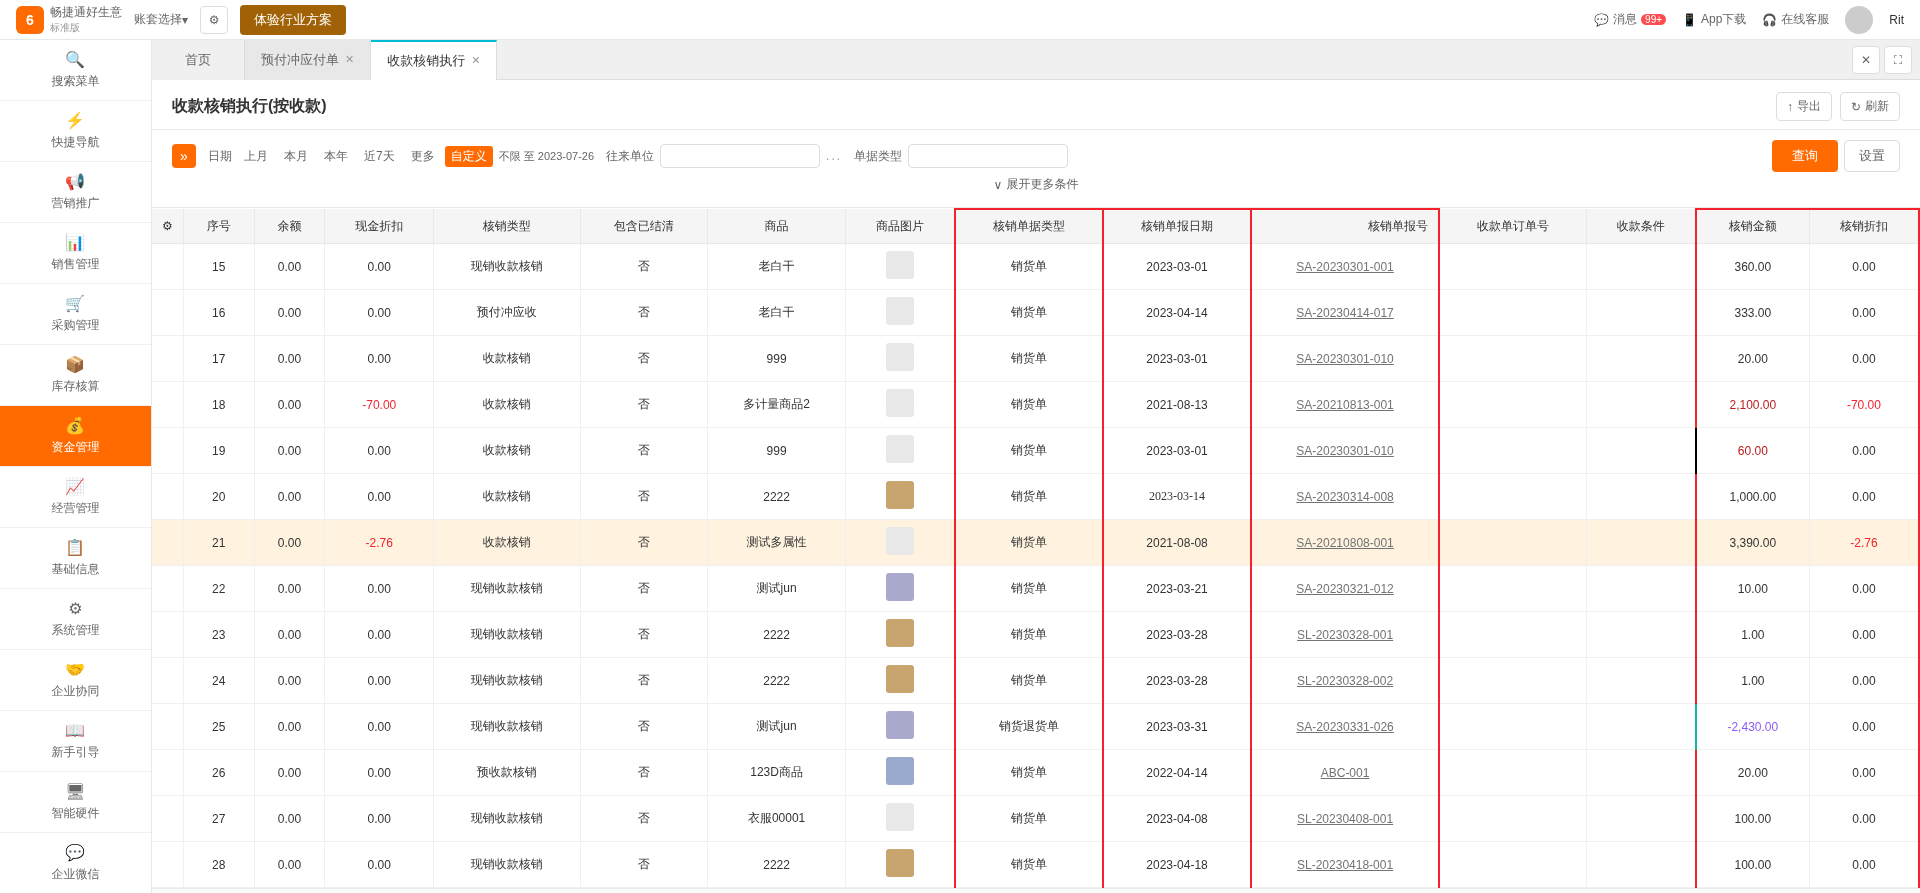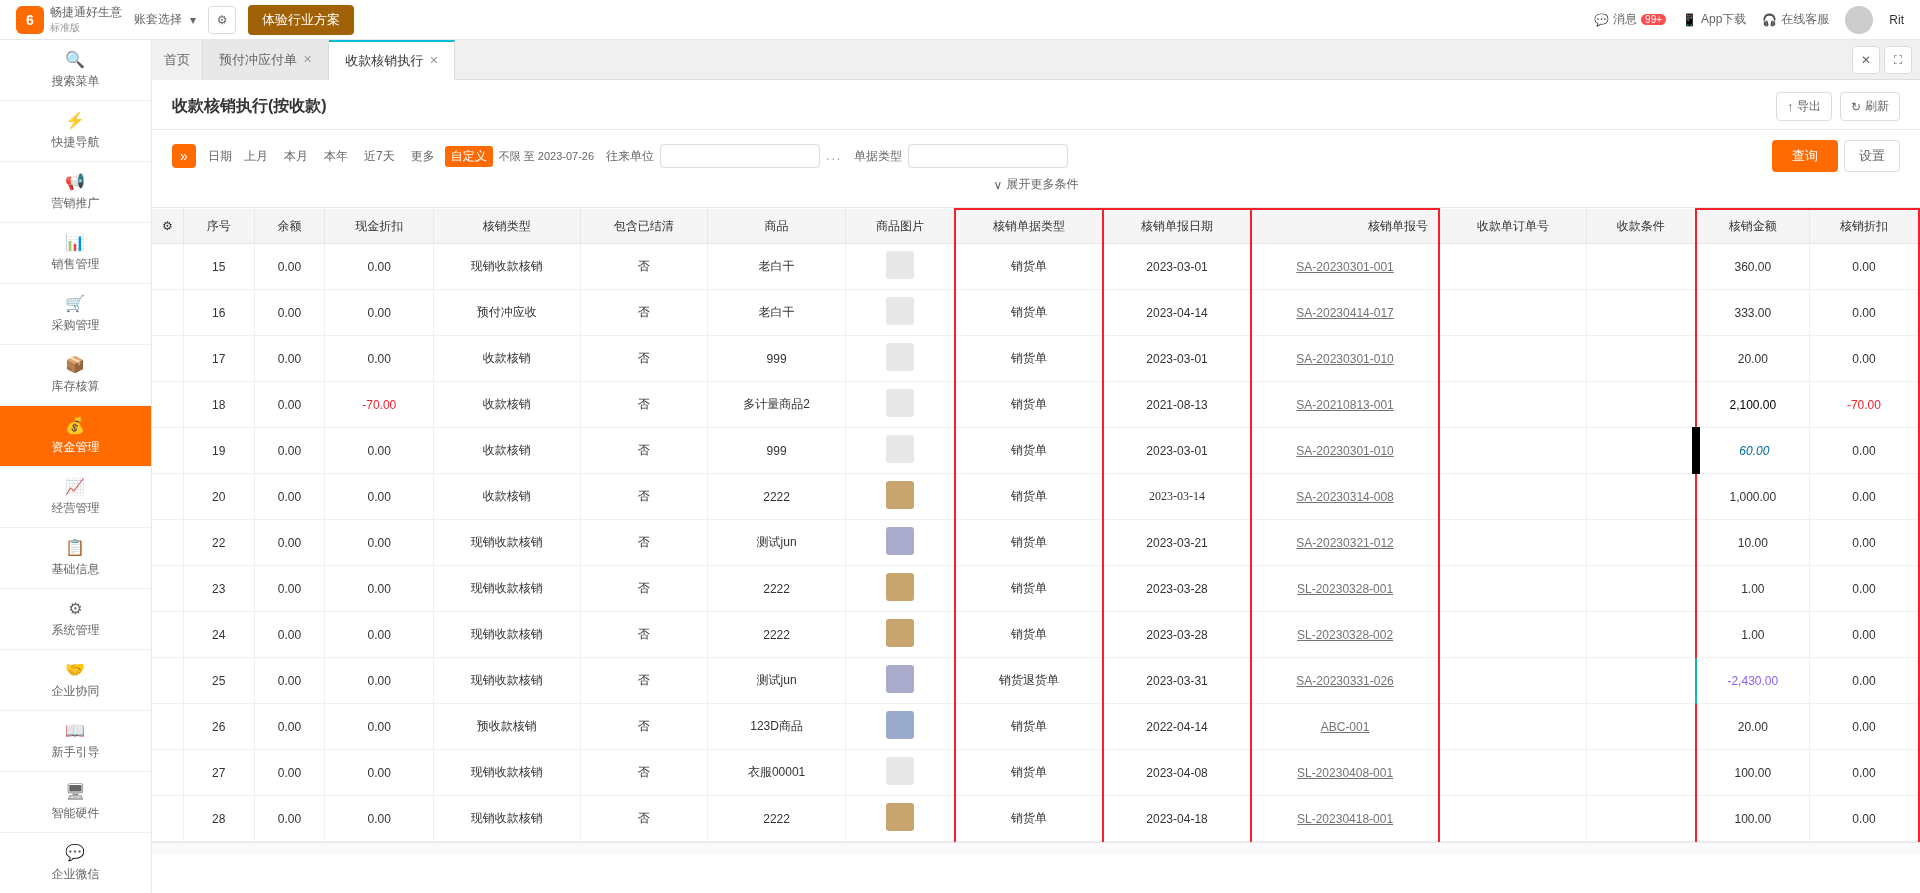--- a/index.html
+++ b/index.html
@@ -5,21 +5,21 @@
     * { margin: 0; padding: 0; box-sizing: border-box; }
     body { font-family: 'Microsoft YaHei', Arial, sans-serif; font-size: 12px; background: #f5f5f5; width: 1920px; height: 893px; overflow: hidden; color: #333; }
 
     
     .top-bar { height: 40px; background: #fff; display: flex; align-items: center; padding: 0 16px; border-bottom: 1px solid #e8e8e8; justify-content: space-between; }
     .top-bar-left { display: flex; align-items: center; gap: 12px; }
     .top-bar-logo { display: flex; align-items: center; gap: 6px; }
     .logo-icon { width: 28px; height: 28px; background: #ff6b00; border-radius: 6px; display: flex; align-items: center; justify-content: center; color: #fff; font-size: 14px; font-weight: bold; }
     .logo-text { font-size: 12px; color: #666; }
     .logo-sub { font-size: 10px; color: #999; }
-    .top-bar-dropdown { display: flex; align-items: center; gap: 8px; cursor: pointer; color: #666; font-size: 12px; }
+    .top-bar-dropdown { display: flex; align-items: center; gap: 0; cursor: pointer; color: #666; font-size: 12px; }
     .gear-btn { width: 28px; height: 28px; border: 1px solid #ddd; border-radius: 4px; display: flex; align-items: center; justify-content: center; cursor: pointer; color: #666; }
     .industry-btn { background: #a16207; color: #fff; border: none; padding: 6px 14px; border-radius: 4px; cursor: pointer; font-size: 13px; }
     .top-bar-right { display: flex; align-items: center; gap: 16px; }
     .top-right-item { display: flex; align-items: center; gap: 4px; cursor: pointer; color: #666; font-size: 12px; }
     .badge { background: #ff4d4f; color: #fff; border-radius: 10px; padding: 0 4px; font-size: 10px; min-width: 16px; text-align: center; }
     .user-avatar { width: 28px; height: 28px; background: #ccc; border-radius: 50%; }
 
     
     .main-layout { display: flex; height: calc(893px - 40px); }
 
@@ -30,21 +30,21 @@
     .sidebar-item .icon { font-size: 16px; }
 
     
     .content { flex: 1; display: flex; flex-direction: column; overflow: hidden; }
 
     
     .tab-bar { height: 40px; background: #f0f0f0; display: flex; align-items: center; border-bottom: 1px solid #ddd; position: relative; }
     .tab { display: flex; align-items: center; gap: 6px; padding: 0 16px; height: 40px; cursor: pointer; background: #e8e8e8; border-right: 1px solid #ddd; font-size: 13px; color: #666; }
     .tab.active { background: #fff; color: #333; border-top: 2px solid #00bcd4; }
     .tab .close { color: #999; font-size: 11px; cursor: pointer; }
-    .tab-home { padding: 0 12px; height: 40px; display: flex; align-items: center; font-size: 13px; color: #666; cursor: pointer; background: #f0f0f0; border-right: 1px solid #ddd; }
+    .tab-home { padding: 0 33px; height: 40px; display: flex; align-items: center; font-size: 13px; color: #666; cursor: pointer; background: #f0f0f0; border-right: 1px solid #ddd; }
     .tab-bar-right { margin-left: auto; display: flex; align-items: center; gap: 4px; padding-right: 8px; }
     .tab-bar-btn { width: 28px; height: 28px; border: 1px solid #ddd; border-radius: 4px; display: flex; align-items: center; justify-content: center; cursor: pointer; color: #666; background: #fff; }
 
     
     .page-header { padding: 12px 20px 8px; background: #fff; display: flex; align-items: center; justify-content: space-between; border-bottom: 1px solid #e8e8e8; }
     .page-title { font-size: 16px; font-weight: bold; color: #333; }
     .page-actions { display: flex; gap: 8px; }
     .action-btn { display: flex; align-items: center; gap: 4px; padding: 5px 10px; border: 1px solid #ddd; border-radius: 4px; cursor: pointer; background: #fff; color: #666; font-size: 12px; }
 
     
@@ -338,56 +338,73 @@
       <td style="color:#f5222d">-70.00</td>
       <td>收款核销</td>
       <td>否</td>
       <td>多计量商品2</td>
       <td><span style="display:inline-block;width:28px;height:28px;background:#e8e8e8;border-radius:3px;"></span></td>
       <td style="border-left:2px solid #f5222d; border-right:2px solid #f5222d;">销货单</td>
       <td style="border-right:2px solid #f5222d;">2021-08-13</td>
       <td style="border-right:2px solid #f5222d;"><span class="link-cell">SA-20210813-001</span></td>
       <td></td>
       <td></td>
-      <td style="border-left:2px solid #f5222d; color:#000000;">2,100.00</td>
+      <td style="border-left:2px solid #f5222d; color:#b91c1c;">2,100.00</td>
       <td style="border-right:2px solid #f5222d; color:#f5222d;">-70.00</td>
     </tr>
             <tr>
       <td></td>
       <td>19</td>
       <td>0.00</td>
       <td style="color:#333">0.00</td>
       <td>收款核销</td>
       <td>否</td>
       <td>999</td>
       <td><span style="display:inline-block;width:28px;height:28px;background:#e8e8e8;border-radius:3px;"></span></td>
       <td style="border-left:2px solid #f5222d; border-right:2px solid #f5222d;">销货单</td>
       <td style="border-right:2px solid #f5222d;">2023-03-01</td>
       <td style="border-right:2px solid #f5222d;"><span class="link-cell">SA-20230301-010</span></td>
       <td></td>
       <td></td>
-      <td style="border-left:8px solid #000000; color:#0369a1;font-style:italic;">60.00</td>
+      <td style="border-left:2px solid #000000; color:#b91c1c;">60.00</td>
       <td style="border-right:2px solid #f5222d; color:#333;">0.00</td>
     </tr>
             <tr>
       <td></td>
       <td>20</td>
       <td>0.00</td>
       <td style="color:#333">0.00</td>
       <td>收款核销</td>
       <td>否</td>
       <td>2222</td>
       <td><span style="display:inline-block;width:28px;height:28px;background:#c8a46e;border-radius:3px;"></span></td>
       <td style="border-left:2px solid #f5222d; border-right:2px solid #f5222d;">销货单</td>
       <td style="border-right:2px solid #f5222d;font-family:Liberation Serif, serif;">2023-03-14</td>
       <td style="border-right:2px solid #f5222d;"><span class="link-cell">SA-20230314-008</span></td>
       <td></td>
       <td></td>
       <td style="border-left:2px solid #f5222d; color:#333;">1,000.00</td>
       <td style="border-right:2px solid #f5222d; color:#333;">0.00</td>
+    </tr>
+            <tr class="highlighted">
+      <td></td>
+      <td>21</td>
+      <td>0.00</td>
+      <td style="color:#f5222d">-2.76</td>
+      <td>收款核销</td>
+      <td>否</td>
+      <td>测试多属性</td>
+      <td><span style="display:inline-block;width:28px;height:28px;background:#e8e8e8;border-radius:3px;"></span></td>
+      <td style="border-left:2px solid #f5222d; border-right:2px solid #f5222d;">销货单</td>
+      <td style="border-right:2px solid #f5222d;">2021-08-08</td>
+      <td style="border-right:2px solid #f5222d;"><span class="link-cell">SA-20210808-001</span></td>
+      <td></td>
+      <td></td>
+      <td style="border-left:2px solid #f5222d; color:#333;">3,390.00</td>
+      <td style="border-right:2px solid #f5222d; color:#f5222d;">-2.76</td>
     </tr>
             <tr>
       <td></td>
       <td>22</td>
       <td>0.00</td>
       <td style="color:#333">0.00</td>
       <td>现销收款核销</td>
       <td>否</td>
       <td>测试jun</td>
       <td><span style="display:inline-block;width:28px;height:28px;background:#aaaacc;border-radius:3px;"></span></td>

